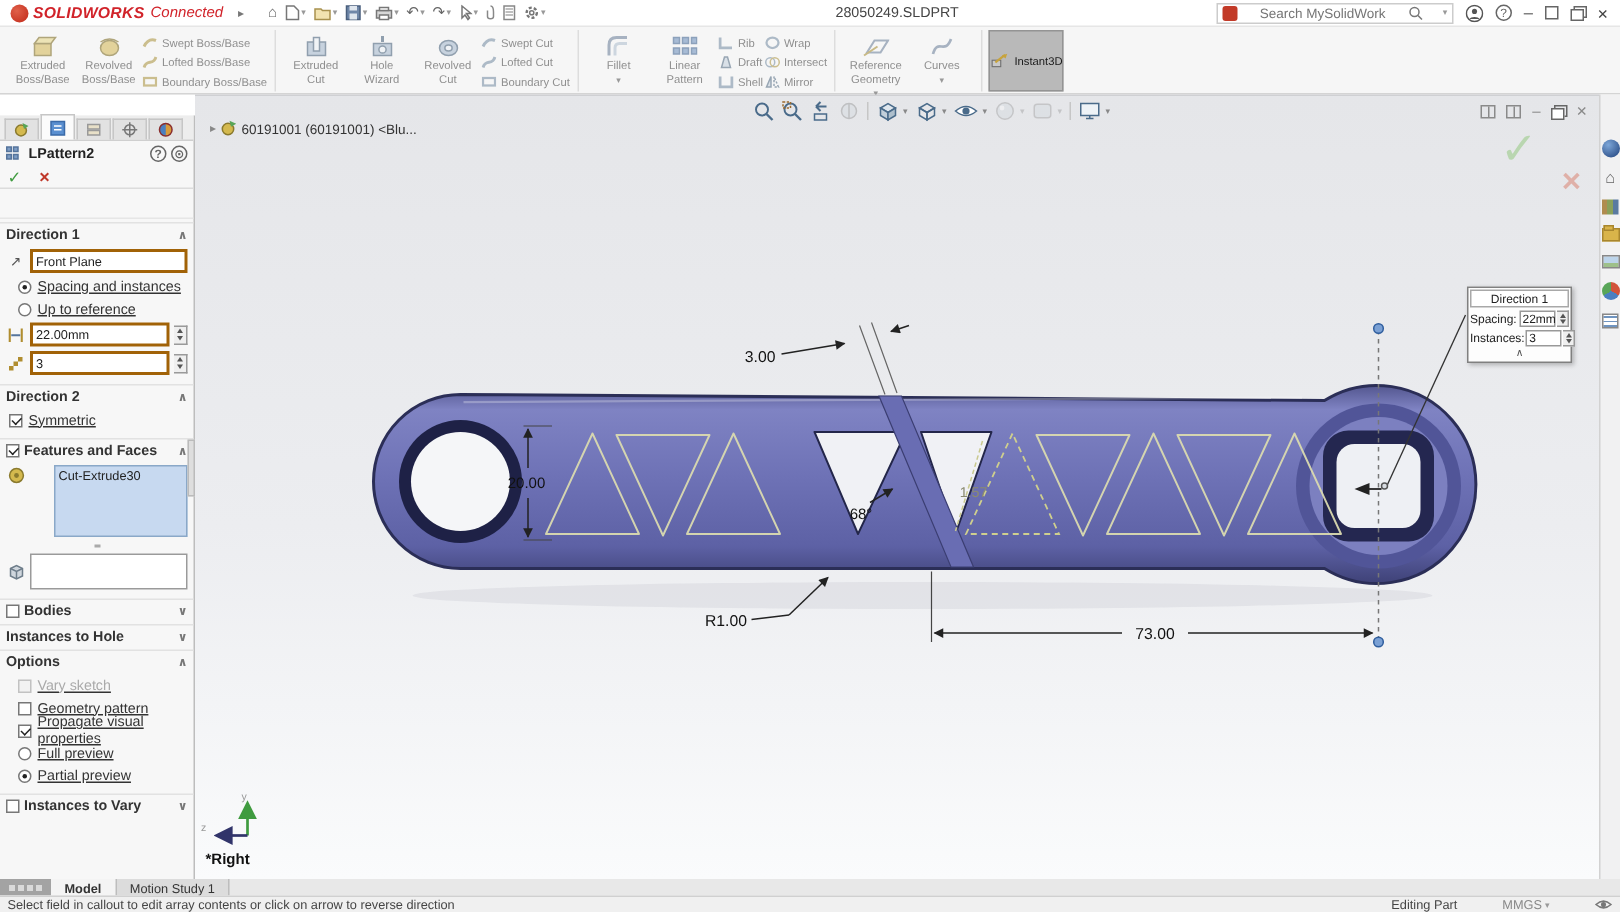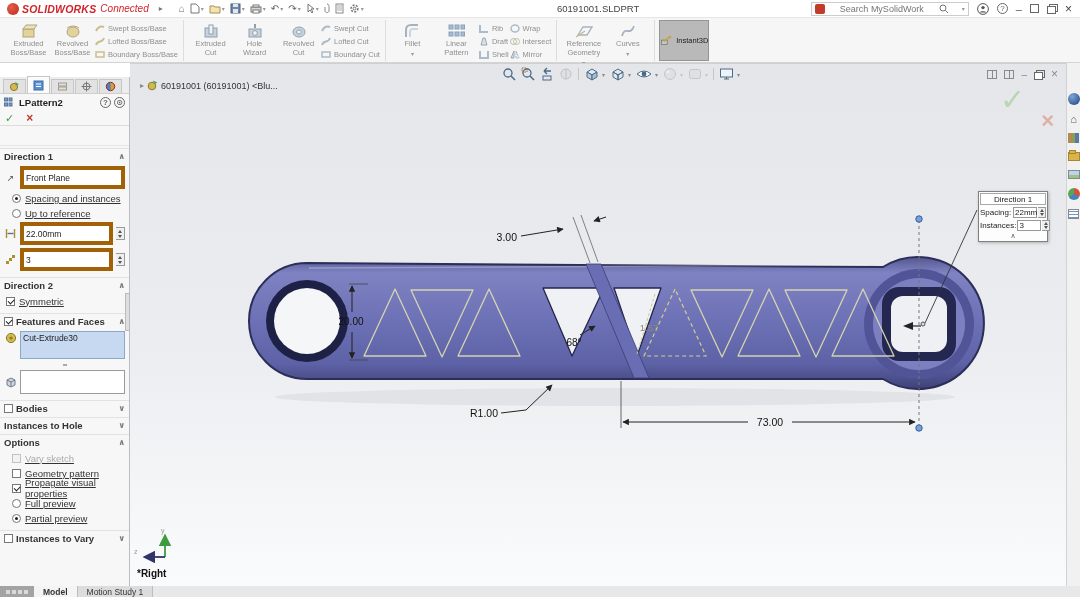--- a/index.html
+++ b/index.html
@@ -60,34 +60,34 @@
   .pm-okrow{height:15px;display:flex;align-items:center;gap:12px;padding-left:5px;border-bottom:1px solid #dcdcdc;}
   .ok-check{color:#3f9b3f;font-weight:bold;font-size:11px;}
   .ok-cancel{color:#c0392b;font-weight:bold;font-size:12px;line-height:11px;}
   .pm-msg{height:20px;border-bottom:1px solid #e6e6e6;}
   .sec-h{display:flex;align-items:center;height:15px;padding:0 4px;font-weight:bold;color:#333;border-top:1px solid #e2e2e2;margin-top:2px;}
   .sec-h .chev{margin-left:auto;color:#777;font-size:8px;}
   .sec-h .cb{margin-right:3px;}
   .sec-body{padding:3px 4px 4px 4px;display:flex;flex-direction:column;gap:3px;}
   .fieldrow{display:flex;align-items:center;gap:3px;}
   .icosq{width:13px;height:13px;flex:none;display:flex;align-items:center;justify-content:center;font-size:9px;color:#555;}
-  .inp{flex:1;height:23px;border:4px solid #a16207;background:#fff;font-size:8.5px;color:#222;padding:4px 2px;min-width:0;font-family:inherit;outline:none;}
+  .inp{flex:1;height:16px;border:2px solid #a16207;background:#fff;font-size:8.5px;color:#222;padding:4px 2px;min-width:0;font-family:inherit;outline:none;}
   .spin{width:9px;height:13px;border:1px solid #9a9a9a;border-left:none;background:#efefef;display:flex;flex-direction:column;
         align-items:center;justify-content:center;gap:2px;flex:none;}
   .tri-up{width:0;height:0;border-left:2.5px solid transparent;border-right:2.5px solid transparent;border-bottom:3px solid #555;}
   .tri-dn{width:0;height:0;border-left:2.5px solid transparent;border-right:2.5px solid transparent;border-top:3px solid #555;}
   .optrow{display:flex;align-items:center;gap:4px;padding-left:8px;height:12px;text-decoration:underline;}
   .cb{position:relative;width:9px;height:9px;border:1px solid #777;background:#fff;flex:none;display:inline-block;}
   .cb.on::after{content:"";position:absolute;left:1px;top:1.5px;width:5px;height:2.5px;
                 border-left:1.5px solid #222;border-bottom:1.5px solid #222;transform:rotate(-45deg);}
   .cb.dis{border-color:#c2c2c2;background:#f2f2f2;}
   .rd{position:relative;width:9px;height:9px;border:1px solid #777;border-radius:50%;background:#fff;flex:none;display:inline-block;}
   .rd.on::after{content:"";position:absolute;left:2px;top:2px;width:3px;height:3px;border-radius:50%;background:#222;}
   .dis-t{color:#aaa;}
-  .lbox{height:28px;border:1px solid #8aa8c8;background:#c7d9f0;font-size:8.5px;padding:1px 2px;color:#222;}
+  .lbox{margin-left:16px;height:48px;border:1px solid #8aa8c8;background:#c7d9f0;font-size:8.5px;padding:1px 2px;color:#222;}
   .gripdot{height:5px;display:flex;align-items:center;justify-content:center;}
   .gripdot i{width:4px;height:2px;background:#aaa;}
   .ebox{flex:1;height:24px;border:1px solid #9a9a9a;background:#fff;}
   .panel-grip{position:absolute;right:-1px;top:216px;width:5px;height:38px;background:#dedede;border:1px solid #bbb;}
   
   .viewport{position:absolute;left:130px;top:63px;width:936px;height:523px;overflow:hidden;
             background:linear-gradient(#e5e6e9 0%,#ecedf0 55%,#fafbfc 100%);border-top:1px solid #cfd0d3;}
   .scene{position:absolute;left:0;top:0;}
   .headsup{position:absolute;left:372px;top:3px;display:flex;align-items:center;gap:5px;}
   .headsup .dim{opacity:.35;}
@@ -203,21 +203,21 @@
           </svg>
         </span>
       <span class="qat-item">
         <svg width="11" height="11" viewBox="0 0 11 11">
             <circle cx="5.5" cy="5.5" r="3.4" fill="none" stroke="#777" stroke-width="1.6" stroke-dasharray="2 1.4"></circle>
             <circle cx="5.5" cy="5.5" r="1.4" fill="none" stroke="#777"></circle>
           </svg>
         <span class="caret">▾</span>
         </span>
     </div>
-    <span class="tb-doc">60191001.SLDPRT</span>
+    <span class="tb-doc">28050249.SLDPRT</span>
     <div class="tb-right">
       <span class="search-box">
         <span class="sw-badge"></span>
         <input placeholder="Search MySolidWorks" style="">
         <svg width="10" height="10" viewBox="0 0 10 10">
             <circle cx="4" cy="4" r="3" fill="none" stroke="#777"></circle>
             <path d="M6.3,6.3 L9,9" stroke="#777"></path>
           </svg>
         <span class="caret">▾</span>
       </span>
@@ -827,14 +827,28 @@
     <span class="bt-scroll">
         <i></i>
         <i></i>
         <i></i>
         <i></i>
       </span>
     <span class="bt-tab active">Model</span>
     <span class="bt-tab">Motion Study 1</span>
   </div>
 
+  <div class="statusbar">
+    <span>Select field in callout to edit array contents or click on arrow to reverse direction</span>
+    <span class="sb-right">
+      <span>Editing Part</span>
+      <span class="sb-units">
+        <span>MMGS</span>
+          <span class="caret">▾</span>
+      </span>
+      <svg width="12" height="10" viewBox="0 0 12 10">
+          <path d="M1,5 Q6,0.5 11,5 Q6,9.5 1,5 z" fill="none" stroke="#777"></path>
+          <circle cx="6" cy="5" r="1.7" fill="#777"></circle>
+        </svg>
+    </span>
+  </div>
 
 </div>
 
 </body></html>

